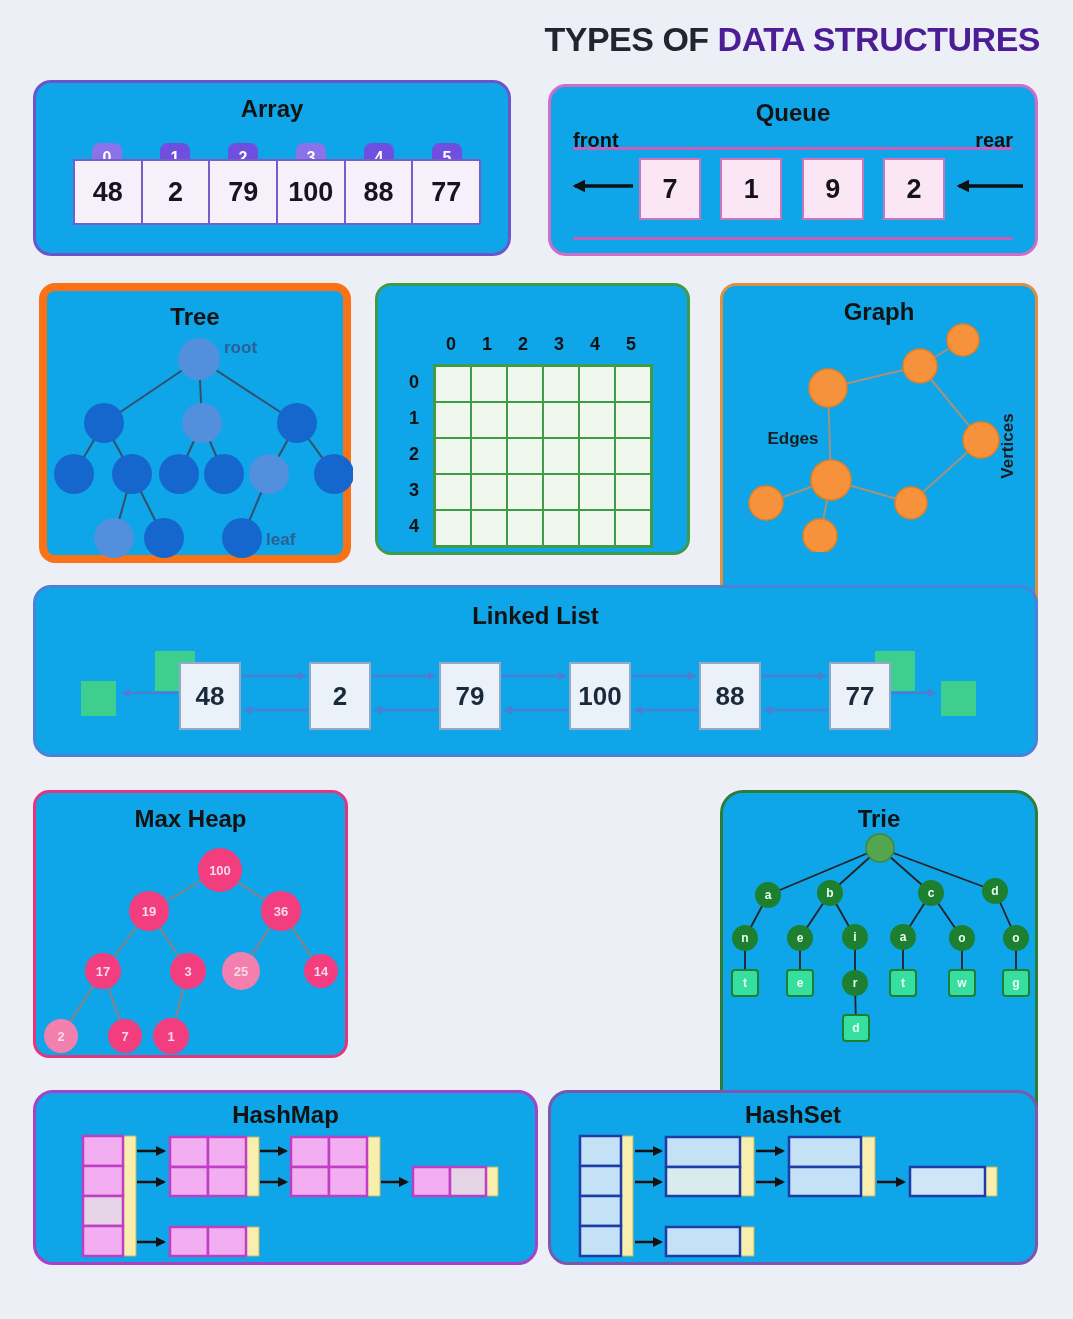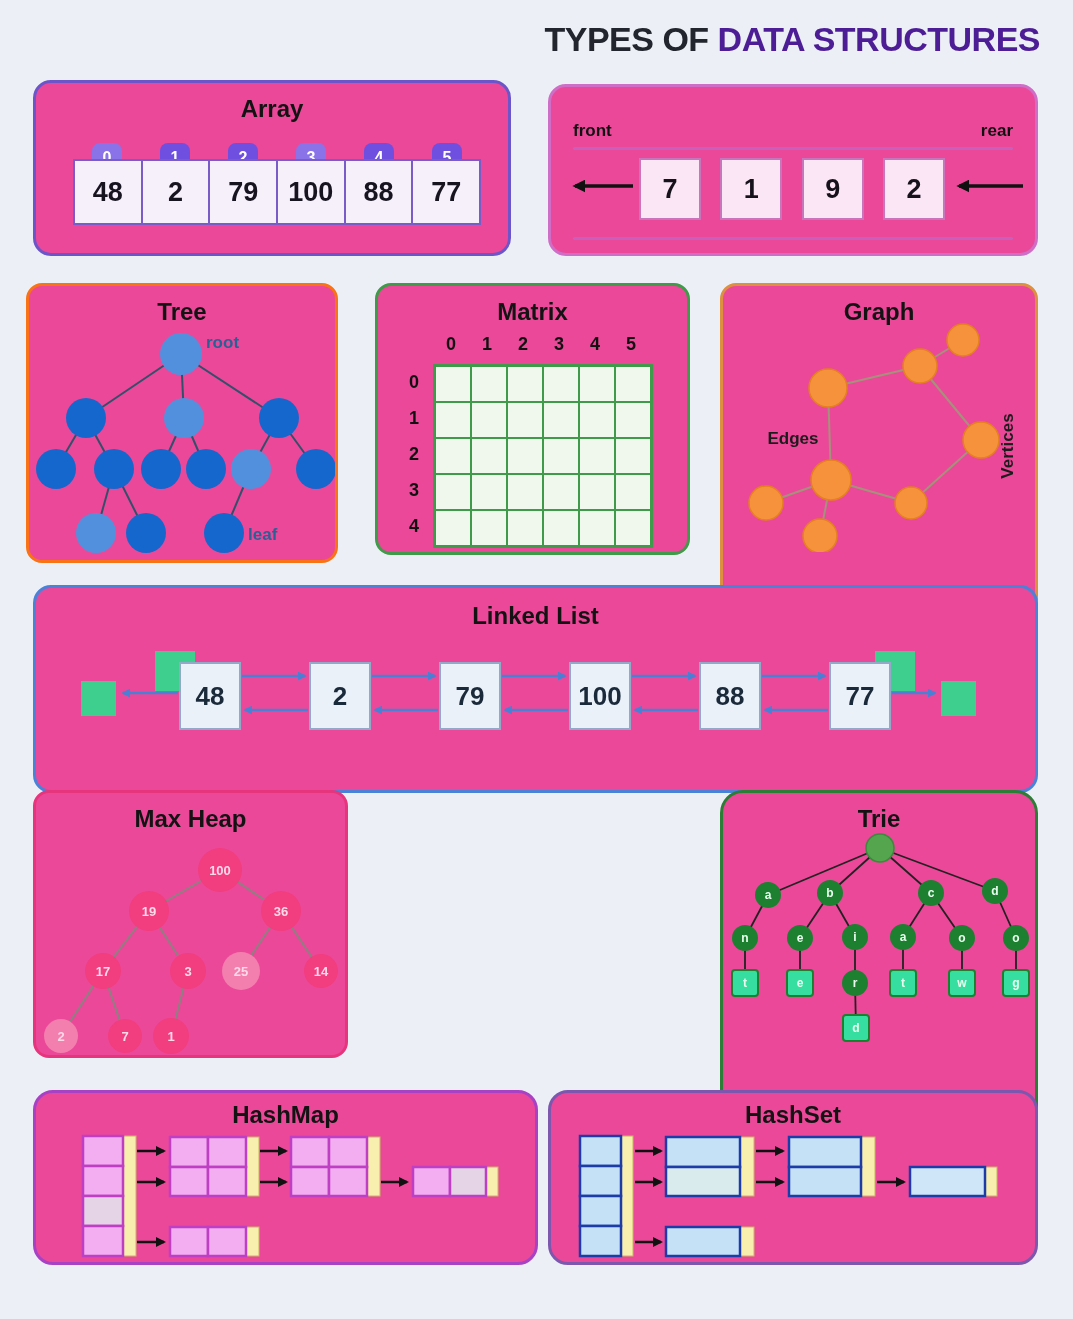--- a/index.html
+++ b/index.html
@@ -4,60 +4,60 @@
 <style>
   html,body{margin:0;padding:0;}
   body{background:#edeff6;font-family:"Liberation Sans","DejaVu Sans",sans-serif;}
   #stage{position:relative;width:1073px;height:1319px;background:#edeff6;overflow:hidden;}
 
   
   .main-title{position:absolute;top:20px;right:33px;font-size:34px;font-weight:800;letter-spacing:-0.5px;color:#22252d;white-space:nowrap;}
   .main-title .accent{color:#4c1d95;}
 
   
-  .panel{position:absolute;background:#ec4899;border-radius:18px;box-sizing:border-box;}
+  .panel{position:absolute;background:#0ea5e9;border-radius:18px;box-sizing:border-box;}
   .panel h2{position:absolute;left:0;right:0;top:12px;margin:0;text-align:center;font-size:24px;font-weight:700;color:#131313;}
   .panel svg{position:absolute;left:0;top:0;}
 
   
   #array-panel{left:33px;top:80px;width:478px;height:176px;border:3px solid #6c55c9;}
   .arr-badges{position:absolute;left:37px;top:60px;width:408px;display:flex;}
   .arr-badges span{flex:1;display:flex;justify-content:center;}
   .arr-badges b{width:30px;height:30px;border-radius:8px;background:#6f4fe0;color:#fff;font-size:16px;display:flex;align-items:center;justify-content:center;}
   .arr-badges span:nth-child(1) b,.arr-badges span:nth-child(4) b{background:#8a72e8;}
   .arr-cells{position:absolute;left:37px;top:76px;width:408px;height:66px;display:flex;border:2px solid #7a5cc8;background:#f6f0fb;box-sizing:border-box;}
   .arr-cells span{flex:1;display:flex;align-items:center;justify-content:center;font-size:27px;font-weight:700;color:#17131f;border-left:2px solid #7a5cc8;}
   .arr-cells span:first-child{border-left:none;}
 
   
   #queue-panel{left:548px;top:84px;width:490px;height:172px;border:3px solid #ce6ec6;}
-  .q-label{position:absolute;top:34px;font-size:17px;font-weight:700;color:#111;}
+  .q-label{position:absolute;top:42px;font-size:20px;font-weight:700;color:#111;}
   .q-front{left:22px;} .q-rear{right:22px;}
   .q-line{position:absolute;left:22px;right:22px;height:3px;background:#c860ba;border-radius:2px;}
   .q-line.topline{top:60px;} .q-line.botline{top:150px;}
   .q-cells{position:absolute;left:88px;top:71px;width:306px;display:flex;justify-content:space-between;}
   .q-cells span{width:62px;height:62px;background:#fbe6f6;border:2px solid #c975bb;box-sizing:border-box;display:flex;align-items:center;justify-content:center;font-size:27px;font-weight:700;color:#16121c;}
 
   
-  #tree-panel{left:26px;top:283px;width:312px;height:280px;border:3px solid #f97316;border-radius:16px;}
+  #tree-panel{left:39px;top:283px;width:312px;height:280px;border:8px solid #f97316;border-radius:16px;}
 
   
   #matrix-panel{left:375px;top:283px;width:315px;height:272px;border:3px solid #3f9a49;border-radius:16px;}
   .m-cols{position:absolute;left:55px;top:48px;width:216px;display:flex;}
   .m-cols span{width:36px;text-align:center;font-size:18px;font-weight:700;color:#111;}
   .m-rows{position:absolute;left:24px;top:78px;display:flex;flex-direction:column;}
   .m-rows span{height:36px;width:24px;line-height:36px;text-align:center;font-size:18px;font-weight:700;color:#111;}
   .m-grid{position:absolute;left:55px;top:78px;display:grid;grid-template-columns:repeat(6,36px);grid-template-rows:repeat(5,36px);border:2px solid #3f9a49;}
   .m-grid i{border:1px solid #3f9a49;background:#f0f8ee;}
 
   
   #graph-panel{left:720px;top:283px;width:318px;height:332px;border:3px solid #dd9040;border-radius:16px;}
 
   
-  #ll-panel{left:33px;top:585px;width:1005px;height:208px;border:3px solid #4a82d8;}
+  #ll-panel{left:33px;top:585px;width:1005px;height:172px;border:3px solid #4a82d8;}
   #ll-panel h2{top:14px;}
 
   
   #heap-panel{left:33px;top:790px;width:315px;height:268px;border:3px solid #e7357d;border-radius:16px;}
 
   
   #stack-panel{left:375px;top:790px;width:315px;height:268px;border:3px solid #9289c8;border-radius:16px;}
 
   
   #trie-panel{left:720px;top:790px;width:318px;height:339px;border:3px solid #2d7d36;border-radius:23px;}
@@ -102,20 +102,21 @@
       <span>48</span>
       <span>2</span>
       <span>79</span>
       <span>100</span>
       <span>88</span>
       <span>77</span>
     </div>
   </section>
 
   <section class="panel" id="queue-panel">
+    <h2>Queue</h2>
     <div class="q-label q-front">front</div>
     <div class="q-label q-rear">rear</div>
     <div class="q-line topline"></div>
     <div class="q-line botline"></div>
     <div class="q-cells">
       <span>7</span>
       <span>1</span>
       <span>9</span>
       <span>2</span>
     </div>
@@ -159,21 +160,20 @@
       <circle cx="287" cy="183" r="20" fill="#1667cd"></circle>
       <circle cx="67" cy="247" r="20" fill="#5290de"></circle>
       <circle cx="117" cy="247" r="20" fill="#1667cd"></circle>
       <circle cx="195" cy="247" r="20" fill="#1667cd"></circle>
       <text x="177" y="62" font-size="17" font-weight="bold" fill="#2b6095">root</text>
       <text x="219" y="254" font-size="17" font-weight="bold" fill="#2b6095">leaf</text>
     </svg>
   </section>
 
   <section class="panel" id="matrix-panel">
-    <h2>Matrix</h2>
     <div class="m-cols">
       <span>0</span>
       <span>1</span>
       <span>2</span>
       <span>3</span>
       <span>4</span>
       <span>5</span>
     </div>
     <div class="m-rows">
       <span>0</span>

